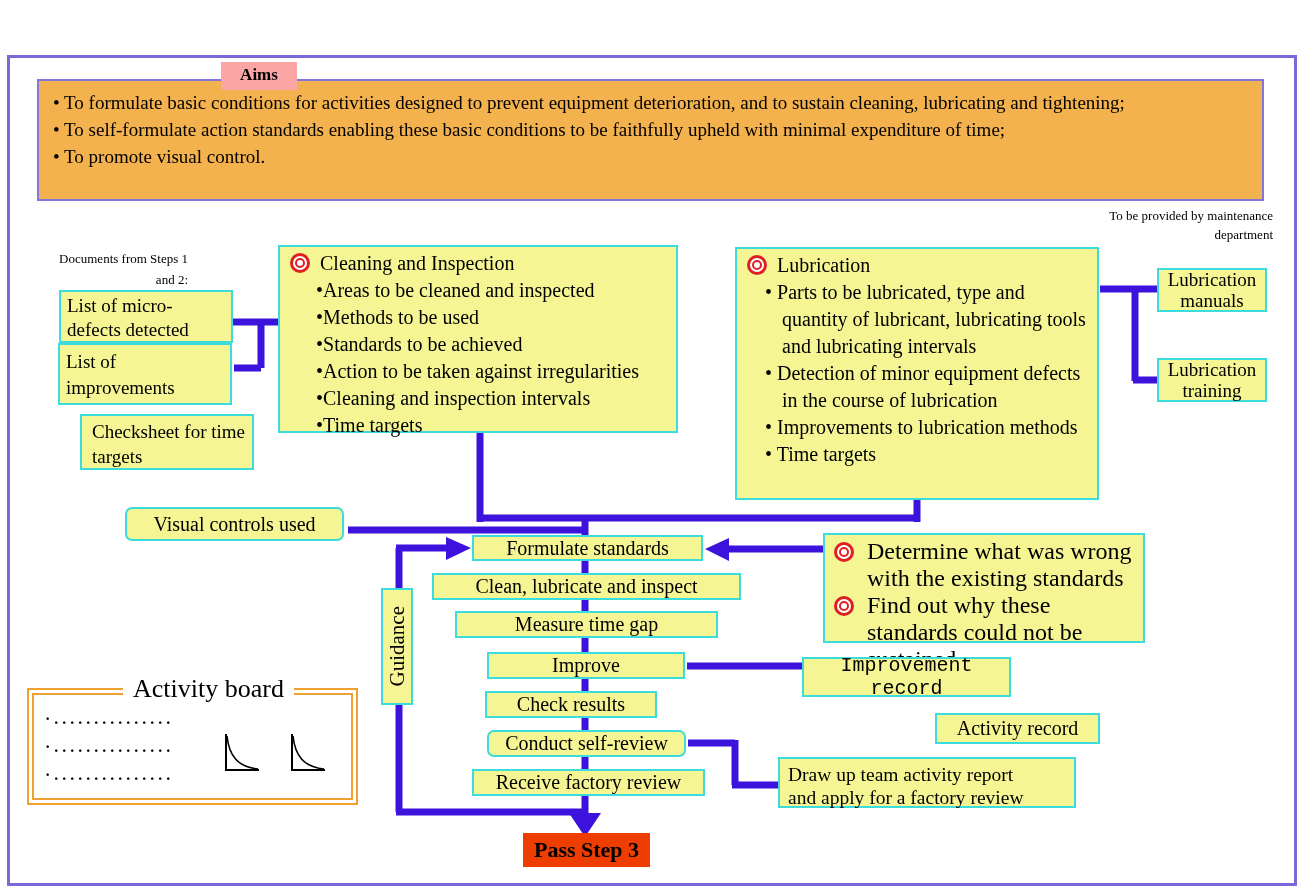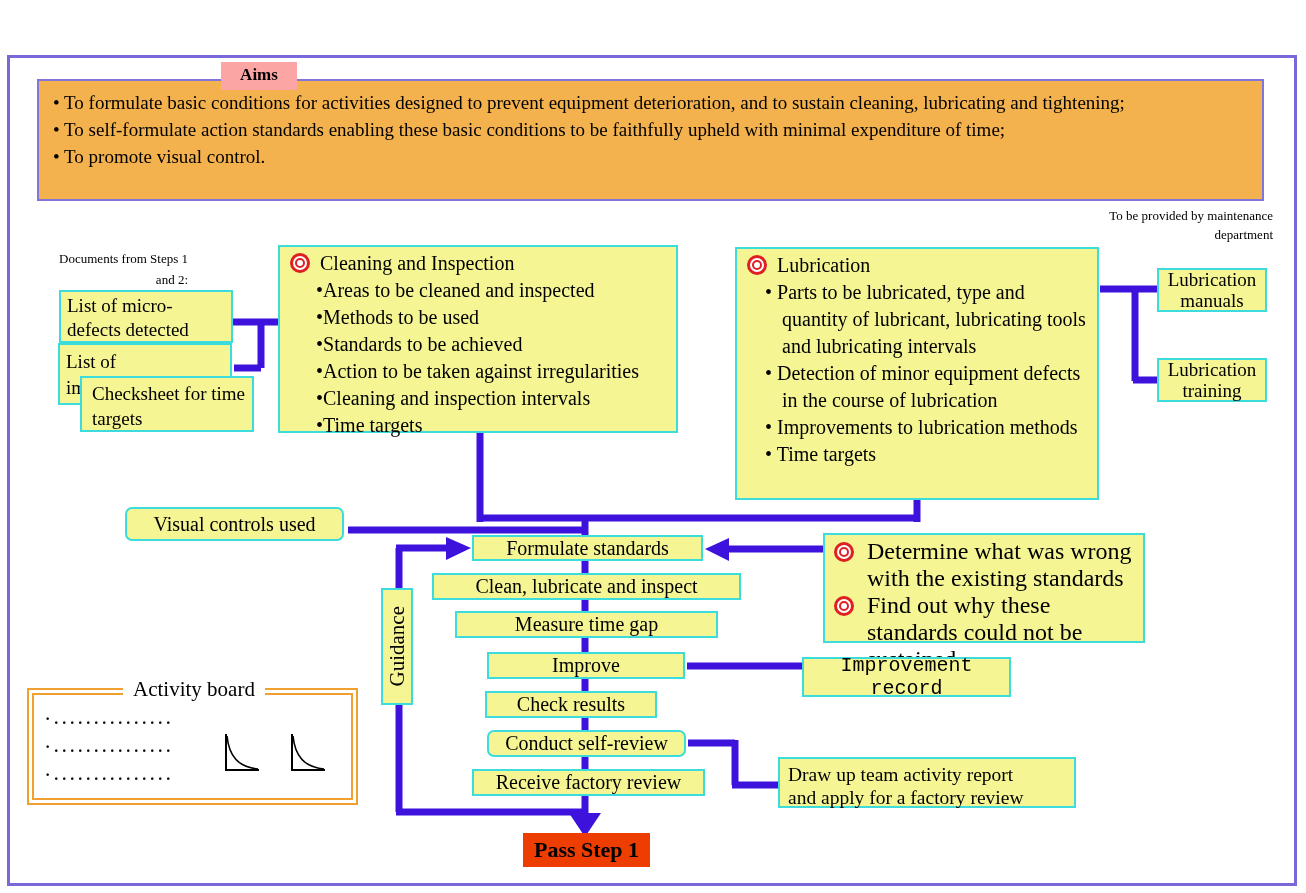--- a/index.html
+++ b/index.html
@@ -56,21 +56,21 @@
     position:absolute;left:523px;top:833px;width:127px;height:34px;
     background:var(--pass-red,#ee3d00);font-size:22px;font-weight:bold;z-index:2;
   }
   .board{
     position:absolute;left:27px;top:688px;width:331px;height:117px;
     border:2px solid var(--board-orange,#f0a030);z-index:2;box-sizing:border-box;
   }
   .board-inner{position:absolute;left:3px;top:3px;right:3px;bottom:3px;border:2px solid var(--board-orange,#f0a030);}
   .board-title{
     position:absolute;left:94px;top:-14px;background:#fff;padding:0 10px;
-    font-size:21px;line-height:26px;white-space:nowrap;
+    font-size:26px;line-height:26px;white-space:nowrap;
   }
   .dots{position:absolute;left:16px;font-size:16px;font-weight:bold;letter-spacing:4px;line-height:18px;}
   .minichart{position:absolute;top:42px;}
 </style>
 </head>
 <body>
 
 <div class="stage">
 
   <div class="frame"></div>
@@ -94,21 +94,21 @@
   <div class="aims">
     <div class="aims-item">• To formulate basic conditions for activities designed to prevent equipment deterioration, and to sustain cleaning, lubricating and tightening;</div>
     <div class="aims-item">• To self-formulate action standards enabling these basic conditions to be faithfully upheld with minimal expenditure of time;</div>
     <div class="aims-item">• To promote visual control.</div>
   </div>
   <div class="aims-chip">Aims</div>
 
   <div class="label" style="left:38px;top:248px;width:150px;">Documents from Steps 1 and 2:</div>
   <div class="ybox fs19" style="left:38px;top:290px;width:174px;height:53px;padding:2px 6px;z-index:2;line-height:24px;margin-left:21px;">List of micro-defects detected</div>
   <div class="ybox fs19" style="left:58px;top:343px;width:174px;height:62px;padding:4px 6px;z-index:3;line-height:26px;">List of improvements</div>
-  <div class="ybox fs19" style="left:80px;top:376px;width:174px;height:56px;padding:3px 6px 0 10px;z-index:4;line-height:25px;">Checksheet for time targets</div>
+  <div class="ybox fs19" style="left:80px;top:414px;width:174px;height:56px;padding:3px 6px 0 10px;z-index:4;line-height:25px;">Checksheet for time targets</div>
 
   <div class="ybox" style="left:278px;top:245px;width:400px;height:188px;padding:3px 6px;">
     <div class="btitle">
       <span class="bullseye"></span>
       <span>Cleaning and Inspection</span>
     </div>
     <div class="bitems">
       <div>•Areas to be cleaned and inspected</div>
       <div>•Methods to be used</div>
       <div>•Standards to be achieved</div>
@@ -141,34 +141,35 @@
     <span class="vert">Guidance</span>
   </div>
 
   <div class="ybox fs20 center" style="left:472px;top:535px;width:231px;height:26px;">Formulate standards</div>
   <div class="ybox fs20 center" style="left:432px;top:573px;width:309px;height:27px;">Clean, lubricate and inspect</div>
   <div class="ybox fs20 center" style="left:455px;top:611px;width:263px;height:27px;">Measure time gap</div>
   <div class="ybox fs20 center" style="left:487px;top:652px;width:198px;height:27px;">Improve</div>
   <div class="ybox fs20 center" style="left:485px;top:691px;width:172px;height:27px;">Check results</div>
   <div class="ybox fs20 center" style="left:487px;top:730px;width:199px;height:27px;border-radius:7px;">Conduct self-review</div>
   <div class="ybox fs20 center" style="left:472px;top:769px;width:233px;height:27px;">Receive factory review</div>
-  <div class="pass center">Pass Step 1</div>
+  <div class="pass center">Pass Step 3</div>
 
   <div class="ybox" style="left:823px;top:533px;width:322px;height:110px;padding:3px 4px;">
     <div class="ditem">
       <span class="bullseye"></span>
       <span>Determine what was wrong with the existing standards</span>
     </div>
     <div class="ditem">
       <span class="bullseye"></span>
       <span>Find out why these standards could not be sustained</span>
     </div>
   </div>
 
   <div class="ybox fs20 center" style="left:802px;top:657px;width:209px;height:40px;font-family:Liberation Mono, monospace;">Improvement record</div>
+  <div class="ybox fs20 center" style="left:935px;top:713px;width:165px;height:31px;">Activity record</div>
   <div class="ybox" style="left:778px;top:757px;width:298px;height:51px;padding:4px 8px;font-size:19.5px;line-height:23px;">
     <div>Draw up team activity report</div>
     <div>and apply for a factory review</div>
   </div>
 
   <div class="board">
     <div class="board-inner"></div>
     <div class="board-title">Activity board</div>
     <div class="dots" style="top:20px;">·...............</div>
     <div class="dots" style="top:48px;">·...............</div>

